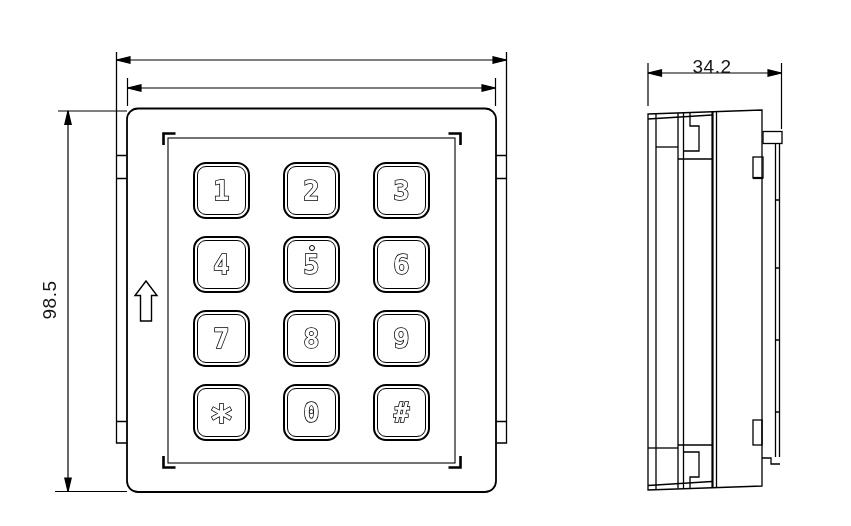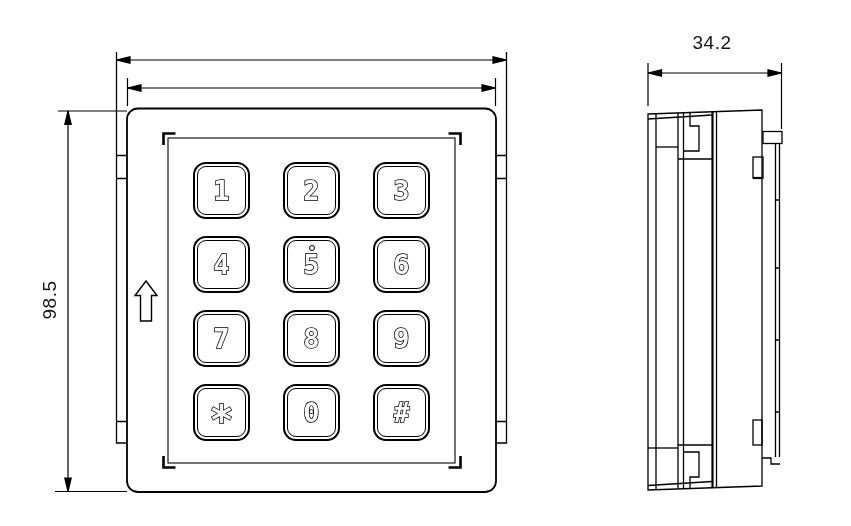--- a/index.html
+++ b/index.html
@@ -130,21 +130,21 @@
         <polygon points="781.5,73 768,69.8 768,76.2"></polygon>
         <path d="M648,63 V106 M781.5,63 V129" fill="none"></path>
       </g>
     </g>
   </svg>
 
 
 
   <div class="dim-label vertical" style="left:18px;top:289px;width:64px;">98.5</div>
 
-  <div class="dim-label" style="left:662px;top:32px;width:100px;">34.2</div>
+  <div class="dim-label" style="left:662px;top:56px;width:100px;">34.2</div>
 
   <div class="keypad">
     <div class="key">
       <span class="glyph">1</span>
     </div>
     <div class="key">
       <span class="glyph">2</span>
     </div>
     <div class="key">
       <span class="glyph">3</span>

